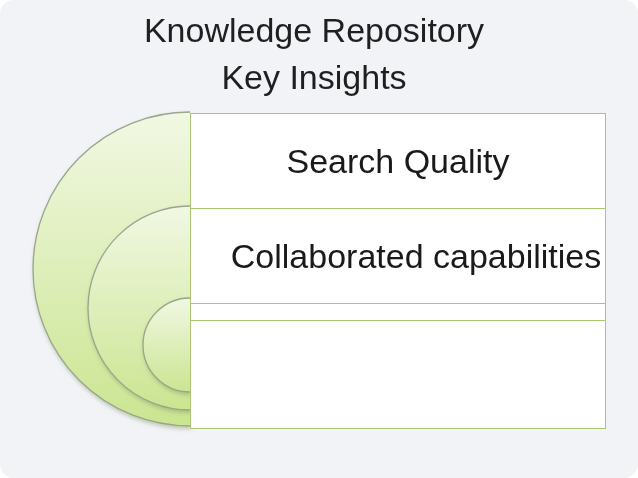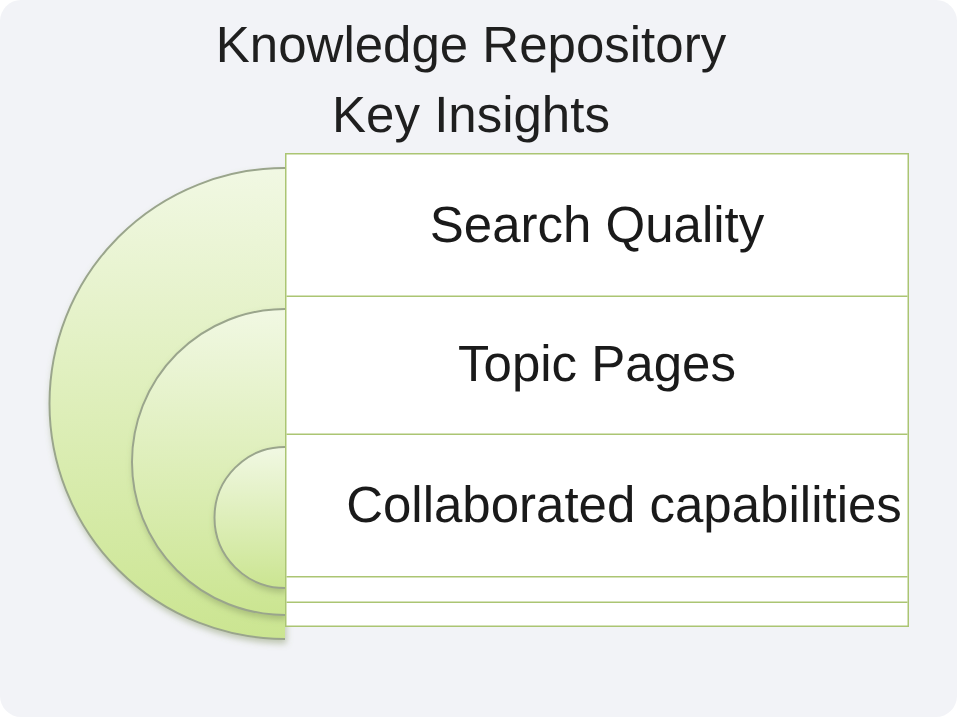--- a/index.html
+++ b/index.html
@@ -33,21 +33,21 @@
     z-index: 1;
   }
   .rings-svg path {
     fill: url(#ringGrad);
     stroke: var(--circle_stroke, #9aa58c);
     stroke-width: 1.3;
   }
   .insight-list {
     position: absolute;
     left: 190px;
-    top: 102px;
+    top: 113px;
     width: 416px;
     height: 316px;
     box-sizing: border-box;
     background: var(--row_fill, #ffffff);
     border: 1px solid var(--row_border, #abc573);
     z-index: 2;
   }
   .row {
     box-sizing: border-box;
     border-top: 1px solid var(--row_border, #abc573);
@@ -88,23 +88,20 @@
 
   <div class="slide-title">
     <div>Knowledge Repository</div>
     <div>Key Insights</div>
   </div>
 
   <div class="insight-list">
     <div class="row r0">
       <span>Search Quality</span>
     </div>
-    <div class="row r1">
-      <span>Topic Pages</span>
-    </div>
     <div class="row r2">
       <span>Collaborated capabilities</span>
     </div>
     <div class="row r3">
       <span></span>
     </div>
     <div class="row r4">
       <span></span>
     </div>
   </div>

